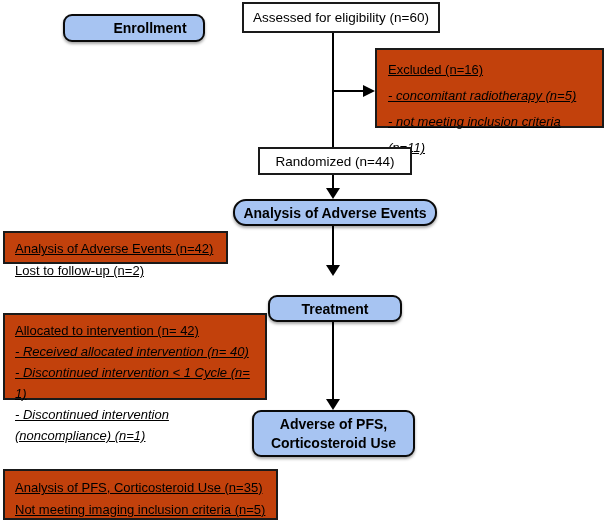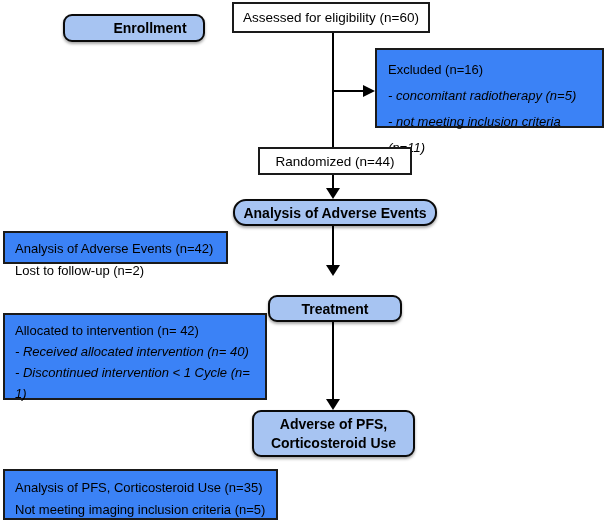--- a/index.html
+++ b/index.html
@@ -42,25 +42,26 @@
     align-items: center;
     justify-content: center;
     font-size: 13.5px;
     color: #000000;
     text-align: center;
     box-sizing: border-box;
   }
   
   .note {
     position: absolute;
-    background: #3b82f6;
+    background: #c2410c;
     border: 2px solid #1a1a1a;
     font-size: 13px;
     color: #000000;
     box-sizing: border-box;
+    text-decoration: underline;
   }
   .note .line { display: block; }
   .note .italic { font-style: italic; }
   
   .vline, .hline {
     position: absolute;
     background: #000000;
   }
   
   .arrow-down {
@@ -91,21 +92,21 @@
   <div class="arrow-down" style="left:326px; top:188px;"></div>
 
   <div class="vline" style="left:332px; top:226px; width:2px; height:41px;"></div>
   <div class="arrow-down" style="left:326px; top:265px;"></div>
 
   <div class="vline" style="left:332px; top:303px; width:2px; height:97px;"></div>
   <div class="arrow-down" style="left:326px; top:399px;"></div>
 
   <div class="stage" style="left:63px; top:14px; width:142px; height:28px;padding-left:32px;">Enrollment</div>
 
-  <div class="plain" style="left:232px; top:2px; width:198px; height:31px;">Assessed for eligibility (n=60)</div>
+  <div class="plain" style="left:242px; top:2px; width:198px; height:31px;">Assessed for eligibility (n=60)</div>
 
   <div class="note" style="left:375px; top:48px; width:229px; height:80px; padding:7px 11px; line-height:26px;">
     <span class="line">Excluded  (n=16)</span>
     <span class="line italic">- concomitant radiotherapy (n=5)</span>
     <span class="line italic">- not meeting inclusion criteria (n=11)</span>
   </div>
 
   <div class="plain" style="left:258px; top:147px; width:154px; height:28px;">Randomized (n=44)</div>
 
   <div class="stage" style="left:233px; top:199px; width:204px; height:27px;border-radius:13px;">Analysis of Adverse Events</div>
@@ -114,20 +115,21 @@
     <span class="line">Analysis of Adverse Events (n=42)</span>
     <span class="line">Lost to follow-up (n=2)</span>
   </div>
 
   <div class="stage" style="left:268px; top:276px; width:134px; height:27px;margin-top:19px;">Treatment</div>
 
   <div class="note" style="left:3px; top:313px; width:264px; height:87px; padding:5px 10px; line-height:21px;">
     <span class="line">Allocated to intervention (n= 42)</span>
     <span class="line italic">- Received allocated intervention (n= 40)</span>
     <span class="line italic">- Discontinued intervention &lt; 1 Cycle (n= 1)</span>
+    <span class="line italic">- Discontinued intervention (noncompliance) (n=1)</span>
   </div>
 
   <div class="stage" style="left:252px; top:410px; width:163px; height:47px; line-height:19px;">Adverse of PFS,
 Corticosteroid Use</div>
 
   <div class="note" style="left:3px; top:469px; width:275px; height:51px; padding:6px 10px; line-height:22px;">
     <span class="line">Analysis of PFS, Corticosteroid Use (n=35)</span>
     <span class="line">Not meeting imaging inclusion criteria (n=5)</span>
   </div>
 

